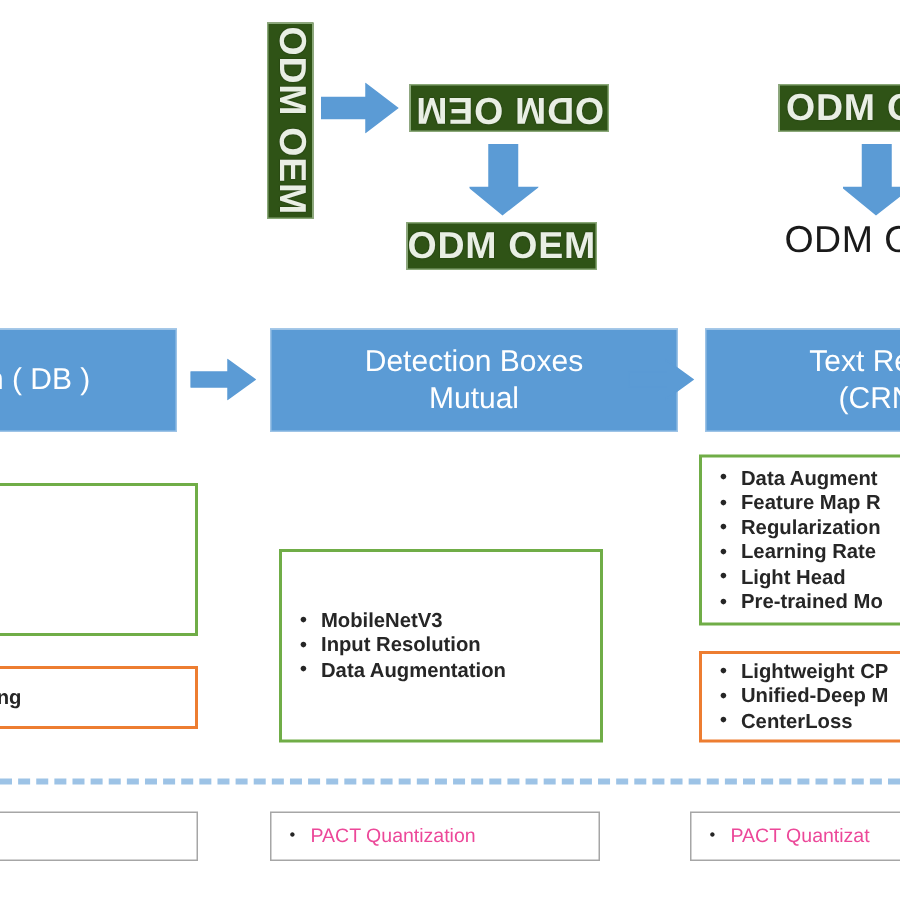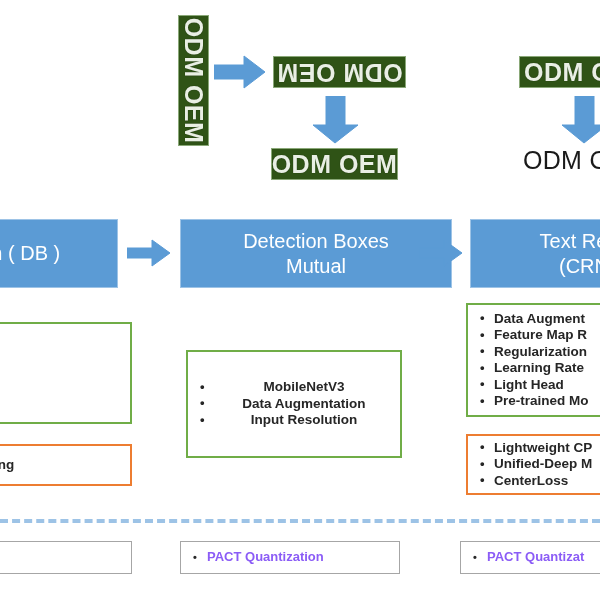--- a/index.html
+++ b/index.html
@@ -146,33 +146,33 @@
   }
   .card li:before {
     content: "\2022";
     position: absolute;
     left: 8px;
     top: -0.5px;
     font-size: 13px;
     color: #262626;
   }
   .card.grey li {
-    font-weight: bold;
+    font-weight: normal;
     font-size: 13px;
-    color: #8b5cf6;
+    color: #ec4899;
   }
   .card.grey li:before { font-size: 11px; top: 0px; }
 
   
   .card-left-green  { left: -118px; top: 322px; width: 250px; height: 102px; }
   .card-left-orange { left: -118px; top: 444px; width: 250px; height: 42px; }
   .card-left-grey   { left: -118px; top: 541px; width: 250px; height: 33px; }
 
   
-  .card-mid-green { left: 186px; top: 350px; width: 216px; height: 108px; text-align: center; }
+  .card-mid-green { left: 186px; top: 366px; width: 216px; height: 129px; }
   .card-mid-grey  { left: 180px; top: 541px; width: 220px; height: 33px; }
 
   
   .card-right-green  { left: 466px; top: 303px; width: 230px; height: 114px; }
   .card-right-orange { left: 466px; top: 434px; width: 230px; height: 61px; }
   .card-right-grey   { left: 460px; top: 541px; width: 220px; height: 33px; }
 
   
   .dashed-sep {
     position: absolute;
@@ -265,22 +265,22 @@
 
   <div class="card orange card-left-orange">
     <ul>
       <li>Mutual Learning</li>
     </ul>
   </div>
 
   <div class="card card-mid-green">
     <ul>
       <li>MobileNetV3</li>
+      <li>Input Resolution</li>
       <li>Data Augmentation</li>
-      <li>Input Resolution</li>
     </ul>
   </div>
 
   <div class="card card-right-green">
     <ul>
       <li>Data Augment</li>
       <li>Feature Map R</li>
       <li>Regularization</li>
       <li>Learning Rate</li>
       <li>Light Head</li>

